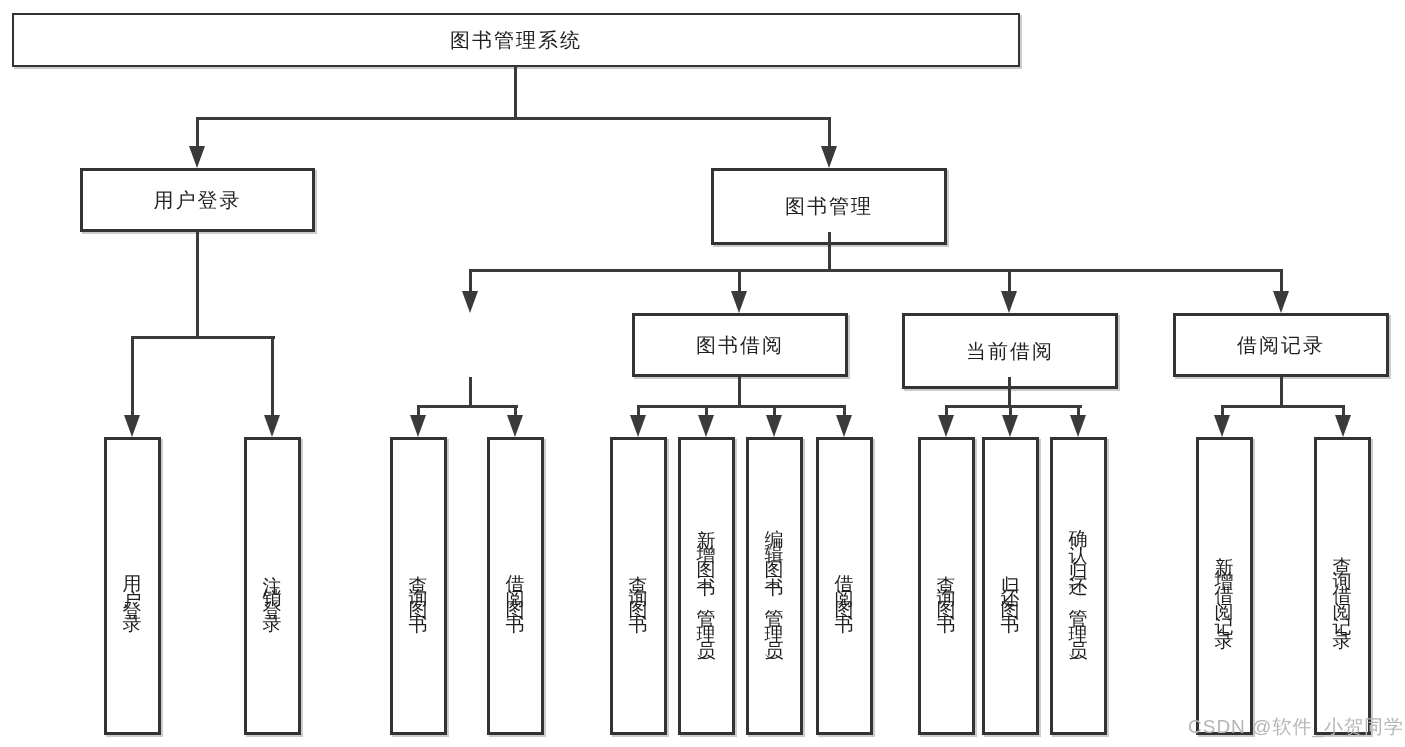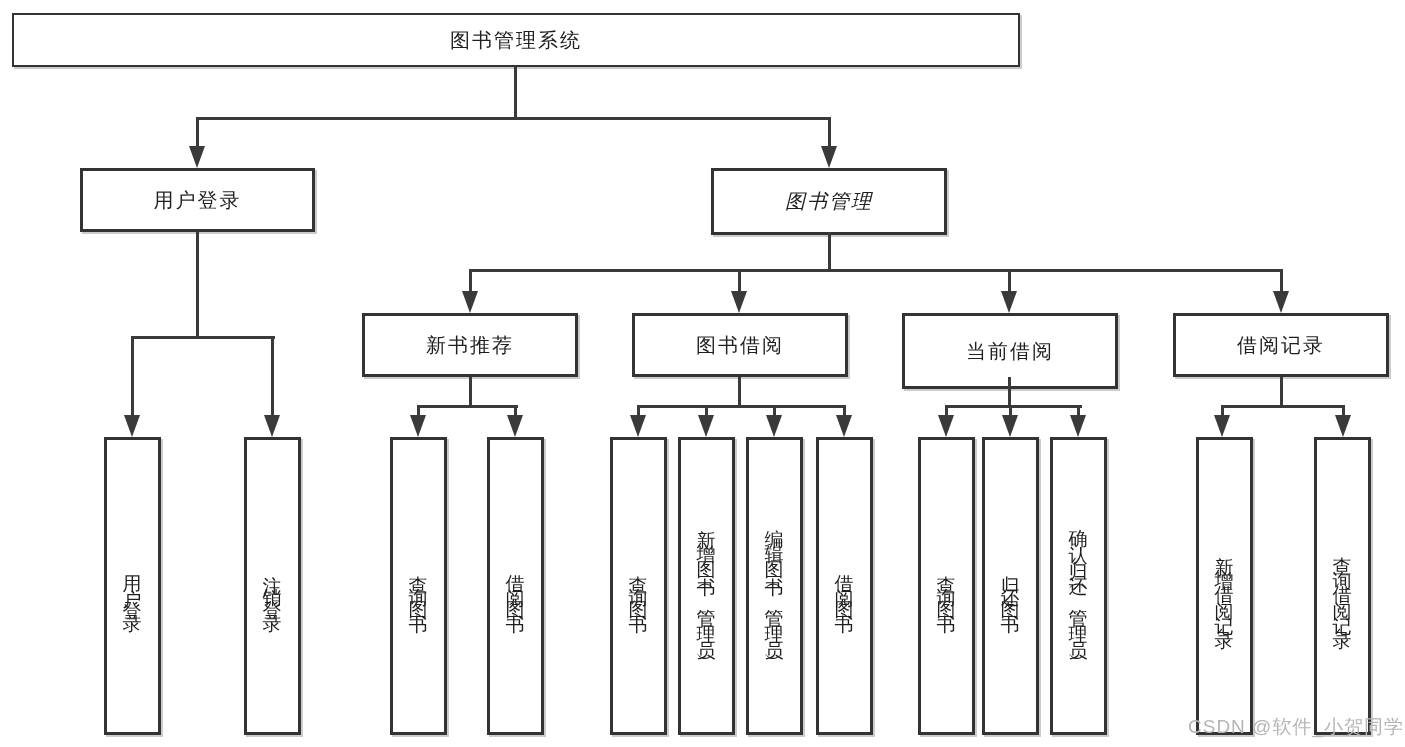--- a/index.html
+++ b/index.html
@@ -53,23 +53,22 @@
 </style>
 </head>
 <body>
 
 <div id="canvas">
 
   <div class="box root" style="left:12px;top:13px;width:1008px;height:54px;">图书管理系统</div>
 
   <div class="box" style="left:80px;top:168px;width:235px;height:64px;">用户登录</div>
 
-  <div class="box" style="left:711px;top:168px;width:236px;height:67px;font-style:italic;">图书管理</div>
+  <div class="box" style="left:711px;top:168px;width:236px;height:77px;">图书管理</div>
 
-  <div class="box" style="left:362px;top:313px;width:216px;height:64px;">新书推荐</div>
 
   <div class="box" style="left:632px;top:313px;width:216px;height:64px;">图书借阅</div>
 
   <div class="box" style="left:902px;top:313px;width:216px;height:76px;">当前借阅</div>
 
   <div class="box" style="left:1173px;top:313px;width:216px;height:64px;">借阅记录</div>
 
   <div class="vbox" style="left:104px;top:437px;width:57px;height:298px;">用户登录</div>
   <div class="vbox" style="left:244px;top:437px;width:57px;height:298px;">注销登录</div>
 

